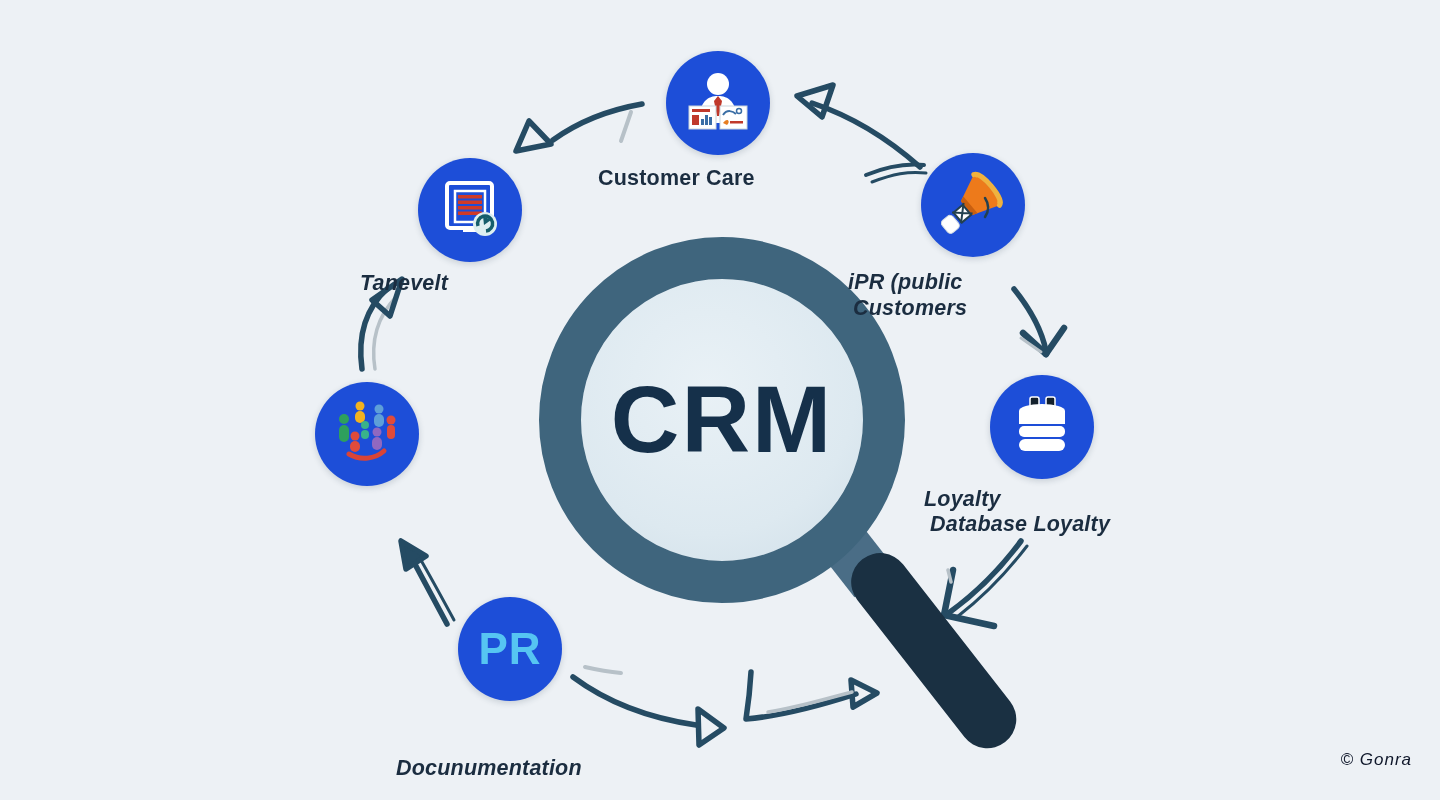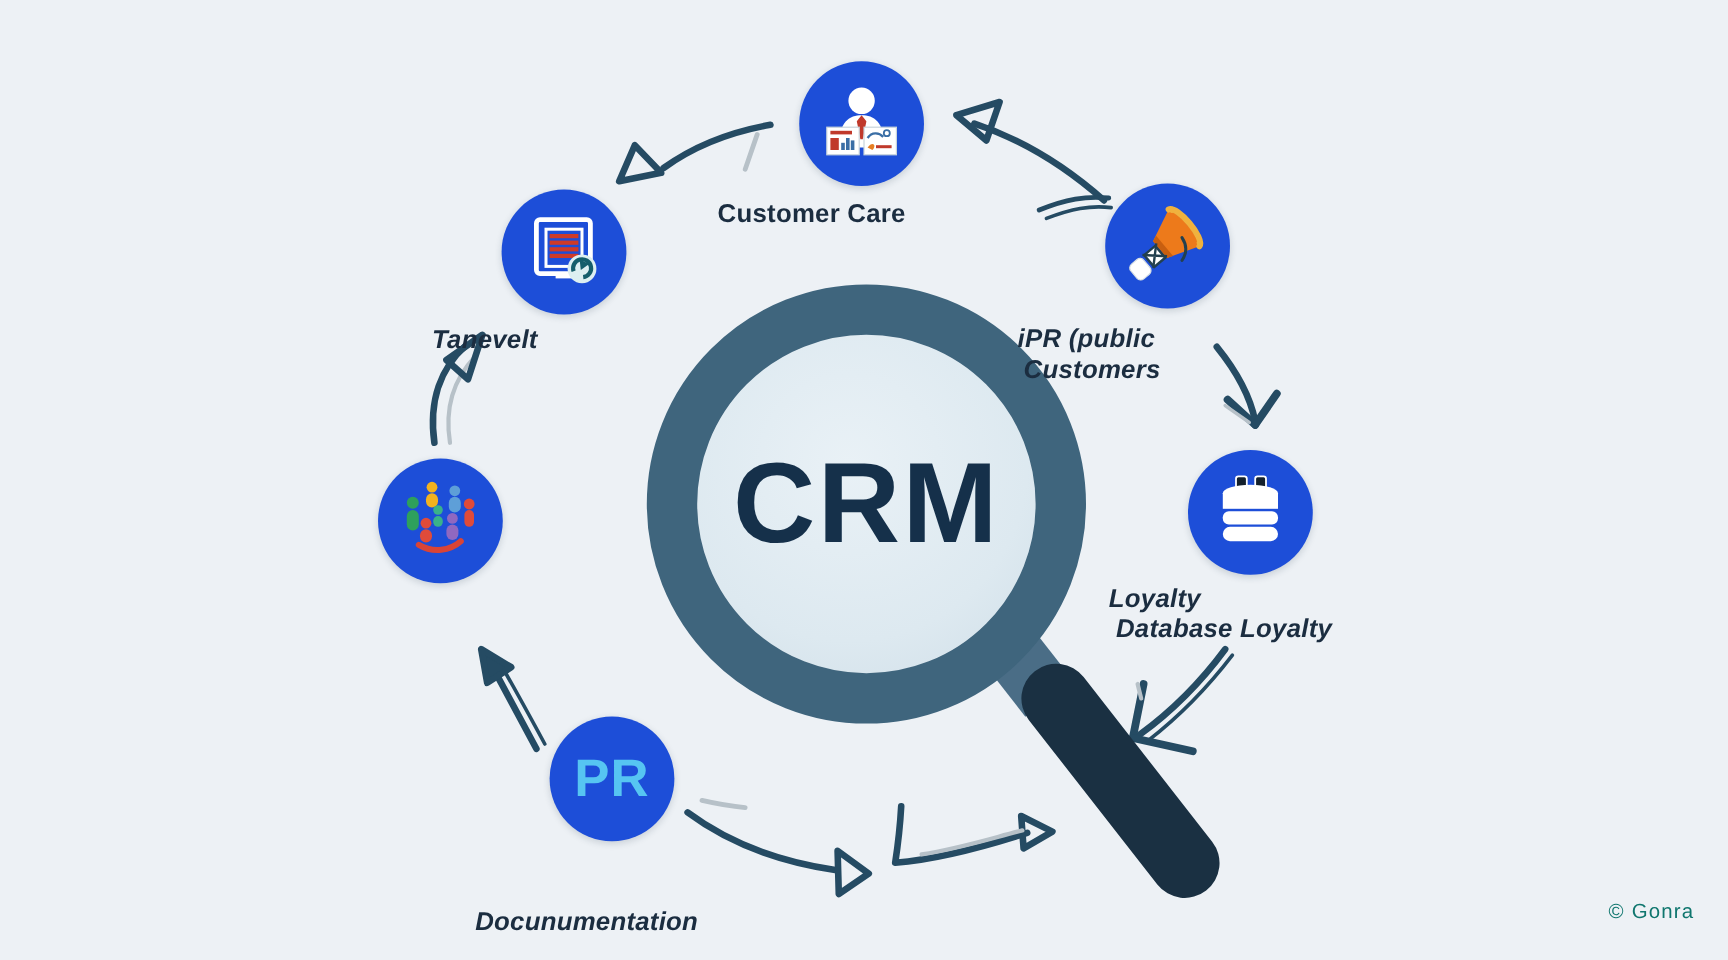--- a/index.html
+++ b/index.html
@@ -25,21 +25,21 @@
   .pr-badge{
     color:#56c5f2;font-size:44px;font-weight:bold;letter-spacing:1px;
     font-family:"Liberation Sans", sans-serif;
   }
   .crm-text{
     font-family:"Liberation Sans", sans-serif;
     font-weight:bold;
   }
   .watermark{
     position:absolute;right:28px;bottom:30px;
-    color:#0f766e;font-size:17px;letter-spacing:1px;
+    color:#0f172a;font-style:italic;font-size:17px;letter-spacing:1px;
   }
 </style>
 </head>
 <body>
 
 <div class="stage">
 
   <svg class="layer" width="1440" height="800" viewBox="0 0 1440 800">
     <defs>
       <radialGradient id="lensGrad" cx="45%" cy="38%" r="75%">

